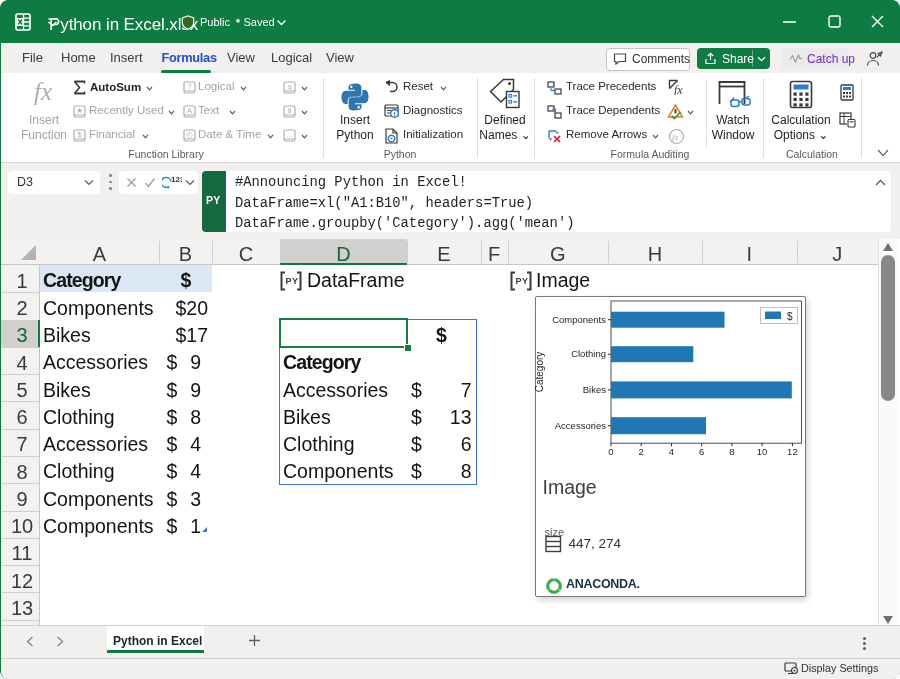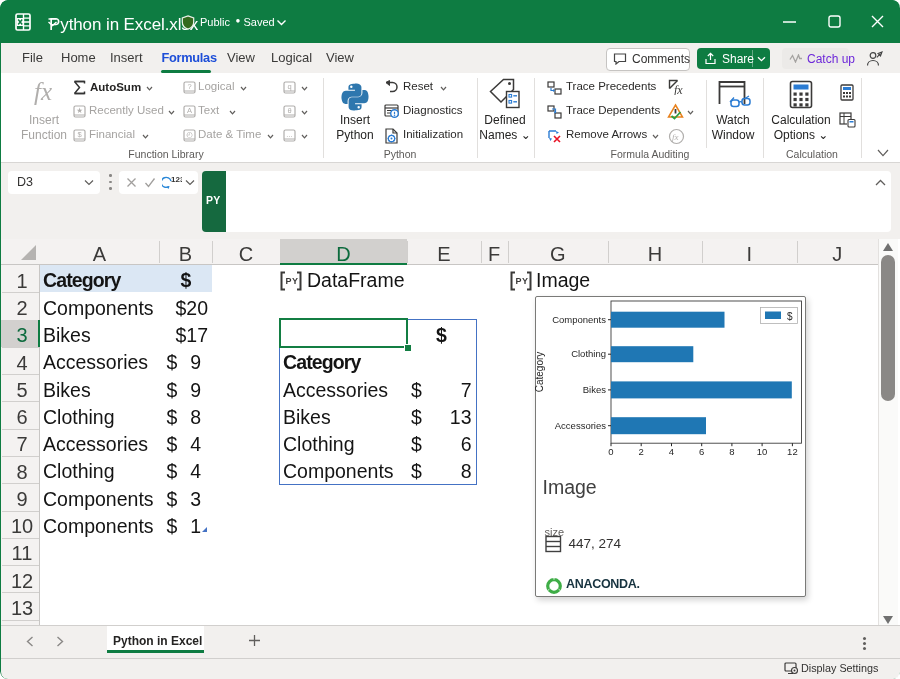--- a/index.html
+++ b/index.html
@@ -340,20 +340,23 @@
     <path d="M4.2 12.8l3.3-.9-.9 3.2z" fill="#2b88d8"></path>
     <text x="9" y="8" font-size="8" font-weight="bold" fill="#323130" font-family="Liberation Sans">123</text>
   </svg>
   <svg class="abs" style="left:185px;top:179px;" width="10" height="8" viewBox="0 0 10 8">
       <path d="M1 1.5l4 4 4-4" fill="none" stroke="#605e5c" stroke-width="1.2"></path>
     </svg>
 
   <div class="abs" style="left:202px;top:170.5px;width:23.5px;height:61.5px;background:#15693f;border-radius:4px 0 0 4px;"></div>
   <div class="abs" style="left:206px;top:194px;font-size:10.5px;font-weight:700;color:#fff;letter-spacing:.3px;">PY</div>
   <div class="abs" style="left:225.5px;top:170.5px;width:665px;height:61.5px;background:#fff;border-radius:0 4px 4px 0;"></div>
+  <div class="abs" style="left:235px;top:173px;font-family:'Liberation Mono',monospace;font-size:13.8px;line-height:20.5px;color:#1f1f1f;white-space:pre;">#Announcing Python in Excel!
+DataFrame=xl("A1:B10", headers=True)
+DataFrame.groupby('Category').agg('mean')</div>
   <svg class="abs" style="left:875px;top:179px;" width="11" height="8" viewBox="0 0 11 8">
       <path d="M1 6l4.5-4.5L10 6" fill="none" stroke="#605e5c" stroke-width="1.3"></path>
     </svg>
 
   <div class="abs" style="left:0;top:239px;width:900px;height:386px;background:#fff;"></div>
   <div id="grid">
       <div class="abs" style="left:0;top:239px;width:877.7px;height:26px;background:#f4f2f1;border-bottom:1px solid #c8c6c4;box-sizing:border-box;"></div>
 <div class="abs" style="left:0;top:265px;width:40px;height:360px;background:#f4f2f1;border-right:1px solid #c8c6c4;box-sizing:border-box;"></div>
 <svg class="abs" style="left:21px;top:245px;" width="15" height="15" viewBox="0 0 15 15">
         <path d="M15 0v15H0z" fill="#b5b3b1"></path>

